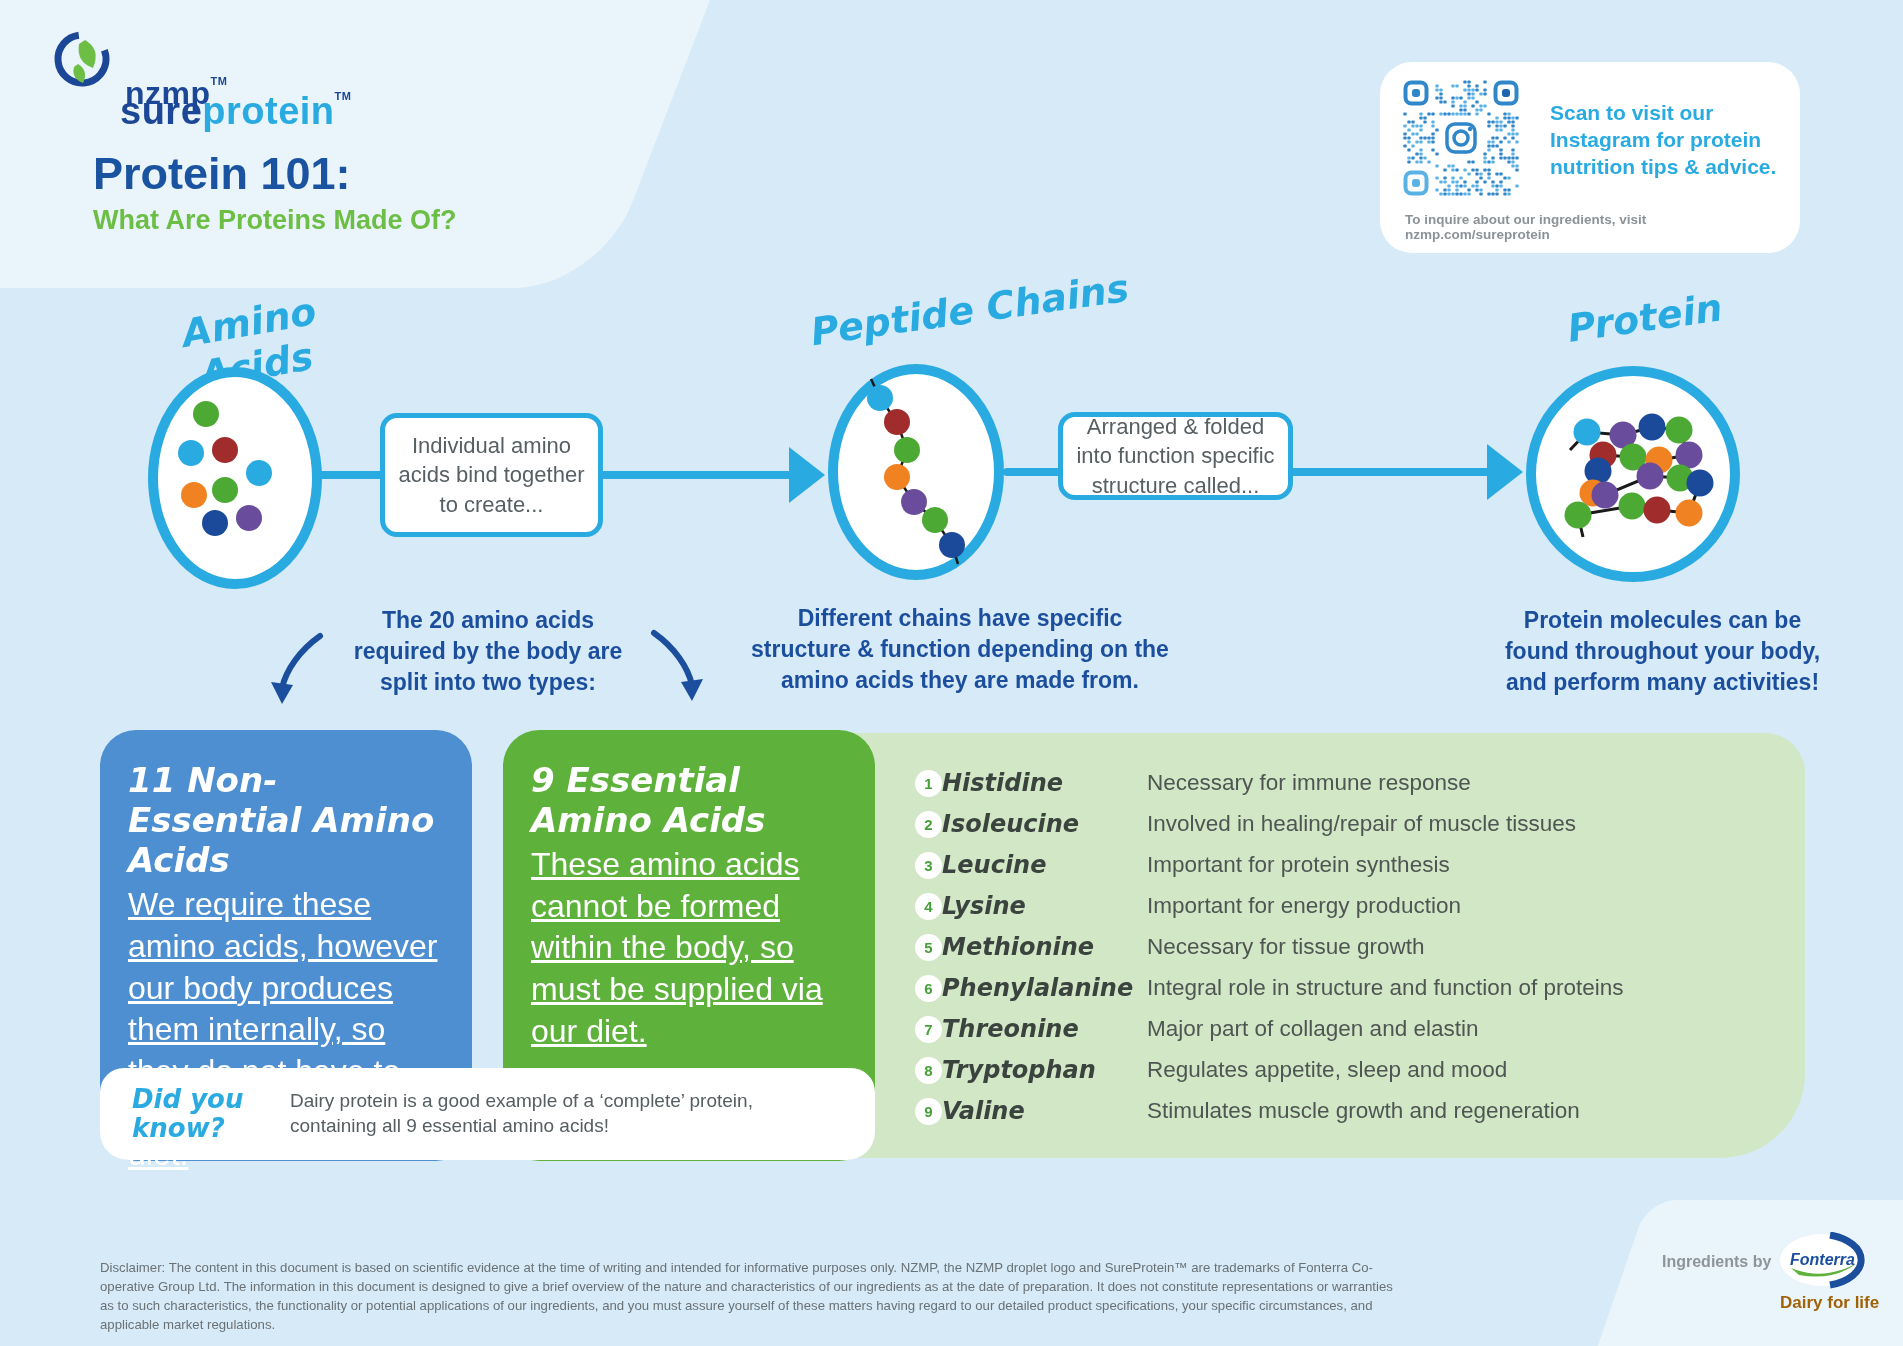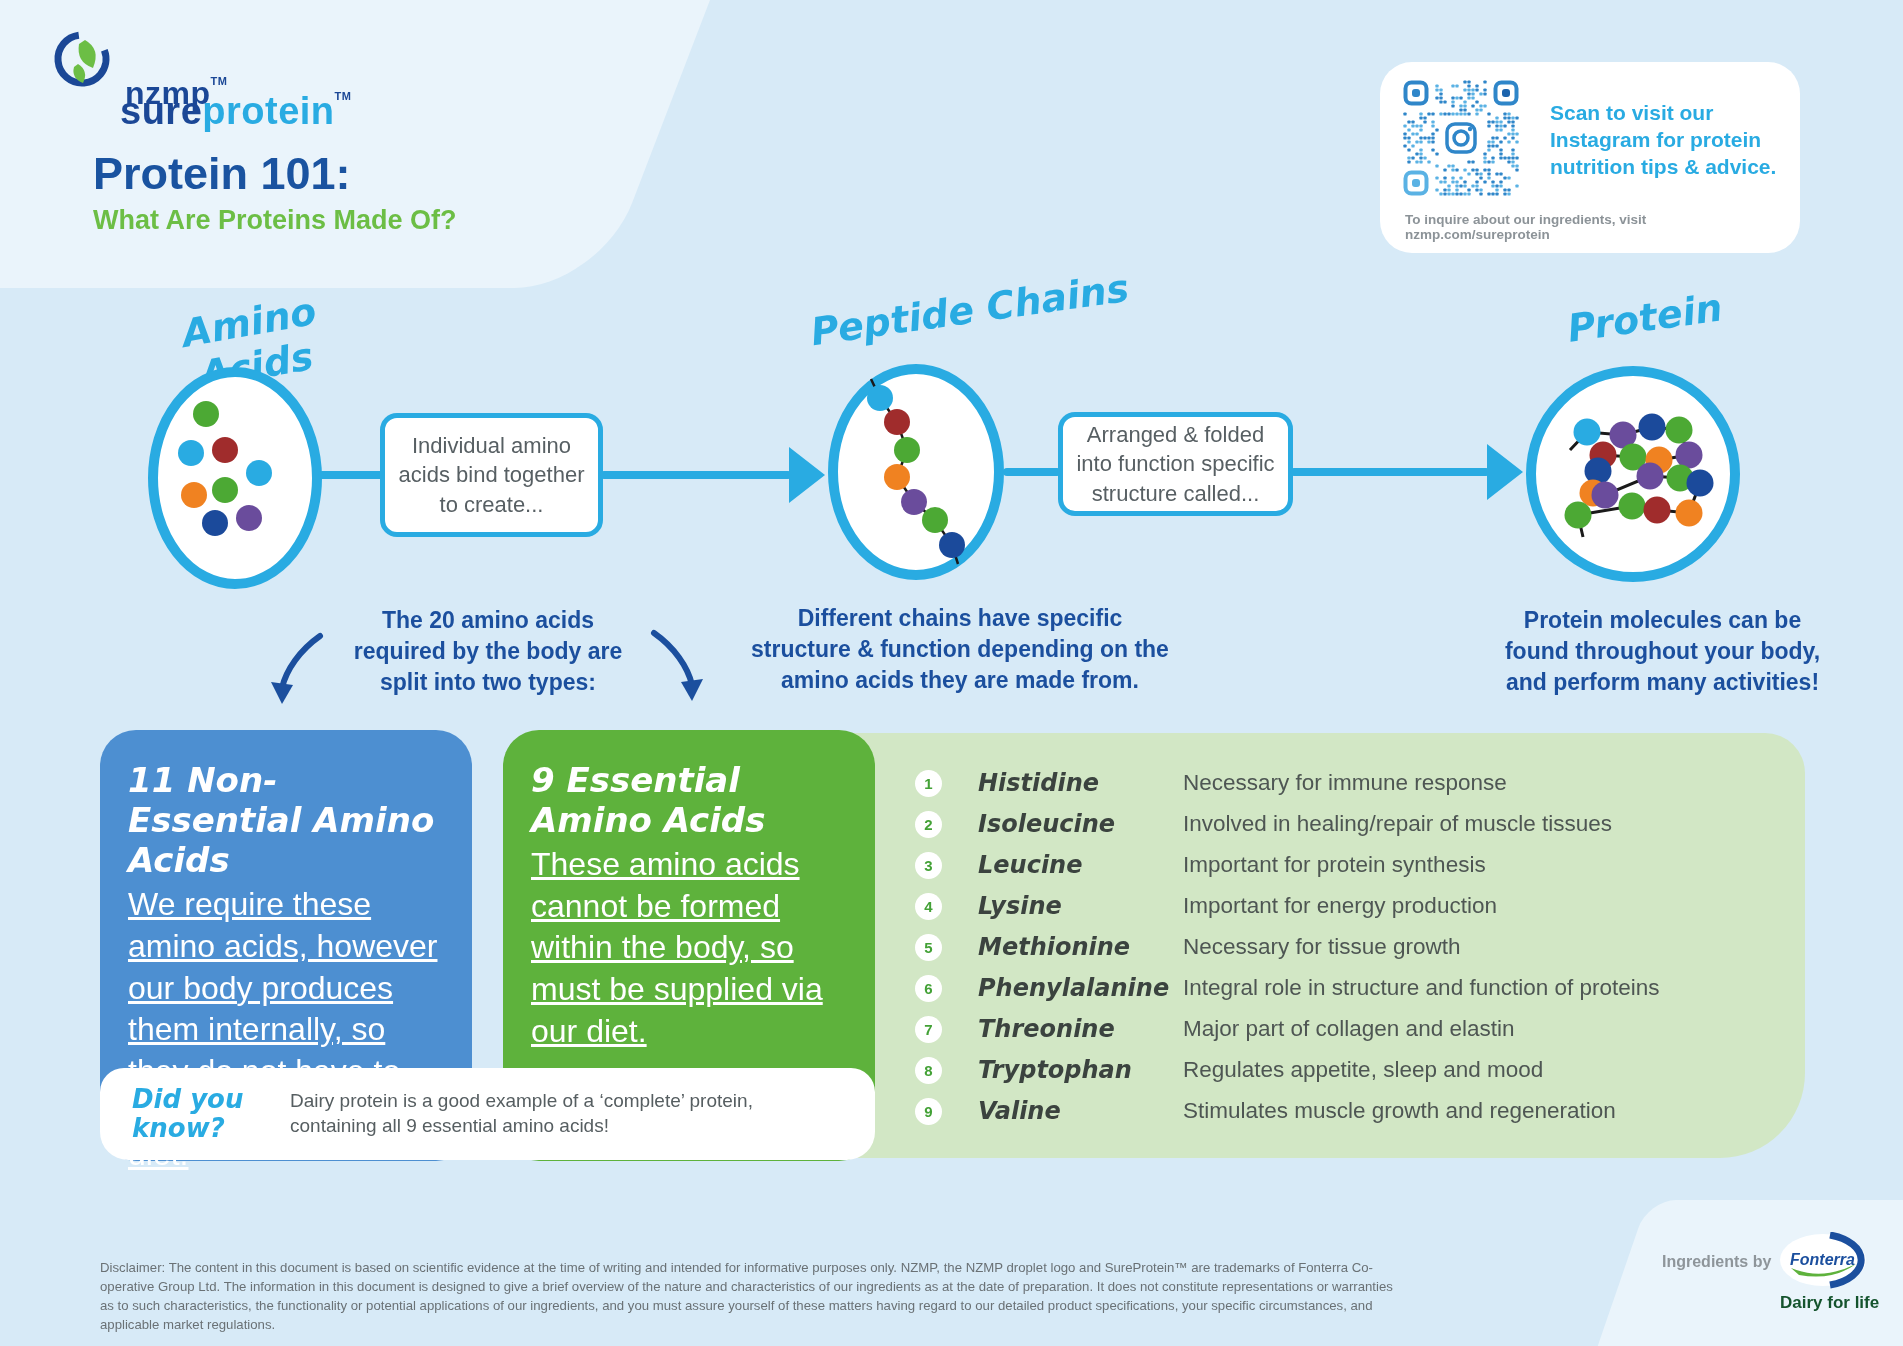--- a/index.html
+++ b/index.html
@@ -38,51 +38,51 @@
   #label-amino{left:128px; top:300px; width:250px; transform:rotate(-10deg);}
   #label-peptide{left:795px; top:288px; width:350px; transform:rotate(-8deg);}
   #label-protein{left:1545px; top:296px; width:200px; transform:rotate(-8deg);}
   .flow-line{background:#29ABE2; height:8px; border-radius:4px;}
   .flow-box{
     background:#fff; border:5px solid #29ABE2; border-radius:17px;
     display:flex; align-items:center; justify-content:center; text-align:center;
     font-size:22px; color:#575F63; line-height:1.32; padding:0 8px; box-sizing:border-box;
   }
   #flow-box-1{left:380px; top:413px; width:223px; height:124px;}
-  #flow-box-2{left:1058px; top:412px; width:235px; height:104px;}
+  #flow-box-2{left:1058px; top:412px; width:235px; height:88px;}
   .tri{width:0; height:0; border-top:28px solid transparent; border-bottom:28px solid transparent; border-left:36px solid #29ABE2;}
   .caption{color:#1B4F9E; font-size:23px; font-weight:700; text-align:center; line-height:1.34;}
   #caption-1{left:343px; top:605px; width:290px;}
   #caption-2{left:750px; top:603px; width:420px;}
   #caption-3{left:1495px; top:605px; width:335px;}
 
   
   #light-green-panel{left:520px; top:733px; width:1285px; height:425px; background:#D2E7C5;
     border-radius:40px; border-bottom-right-radius:85px;}
   .big-box{width:372px; height:431px; border-radius:36px; box-sizing:border-box; padding:30px 28px; color:#fff;}
   #non-essential-box{left:100px; top:730px; background:#4D8FD1;}
   #essential-box{left:503px; top:730px; background:#5EB23C;}
   .big-box .box-title{font-size:34px; line-height:1.18;}
   .big-box .box-body{margin-top:4px; font-size:32px; line-height:1.3; font-weight:500;text-decoration:underline;}
   #amino-list{left:915px; top:766px; width:890px; height:380px;}
   .amino-row{position:absolute; left:0; height:34px; display:flex; align-items:center;}
   .num-circle{width:27px; height:27px; border-radius:50%; background:#fff; color:#43A136;
     font-size:15px; font-weight:700; display:flex; align-items:center; justify-content:center; flex:0 0 27px;}
-  .amino-name{margin-left:36px; width:205px; font-size:24px; color:#3B433F;}
+  .amino-name{width:205px; font-size:24px; color:#3B433F;}
   .amino-desc{font-size:22.5px; color:#4E5653;}
   #dyk-box{left:100px; top:1068px; width:775px; height:92px; background:#fff;
     border-radius:24px 24px 28px 28px; display:flex; align-items:center; padding-left:32px; box-sizing:border-box;}
   #dyk-label{width:130px; font-size:26px; color:#29ABE2; line-height:1.12;}
   #dyk-text{margin-left:28px; width:540px; font-size:19px; color:#565E61; line-height:1.3;}
 
   
   #disclaimer{left:100px; top:1258px; width:1310px; font-size:13.2px; color:#6A7175; line-height:1.45;}
   #ingredients-by{left:1662px; top:1253px; font-size:16px; font-weight:700; color:#8E959A;}
   #fonterra-logo{left:1778px; top:1232px;}
-  #dairy-line{left:1780px; top:1293px; font-size:17px; font-weight:700; color:#14532d;}
+  #dairy-line{left:1780px; top:1293px; font-size:17px; font-weight:700; color:#a16207;}
 </style>
 </head>
 <body>
 
 <div id="page">
 
   <div class="abs" id="header-shape"></div>
   <div class="abs" id="footer-shape"></div>
 
   <svg class="abs" style="left:52px;top:30px" width="62" height="60" viewBox="0 0 62 60">

